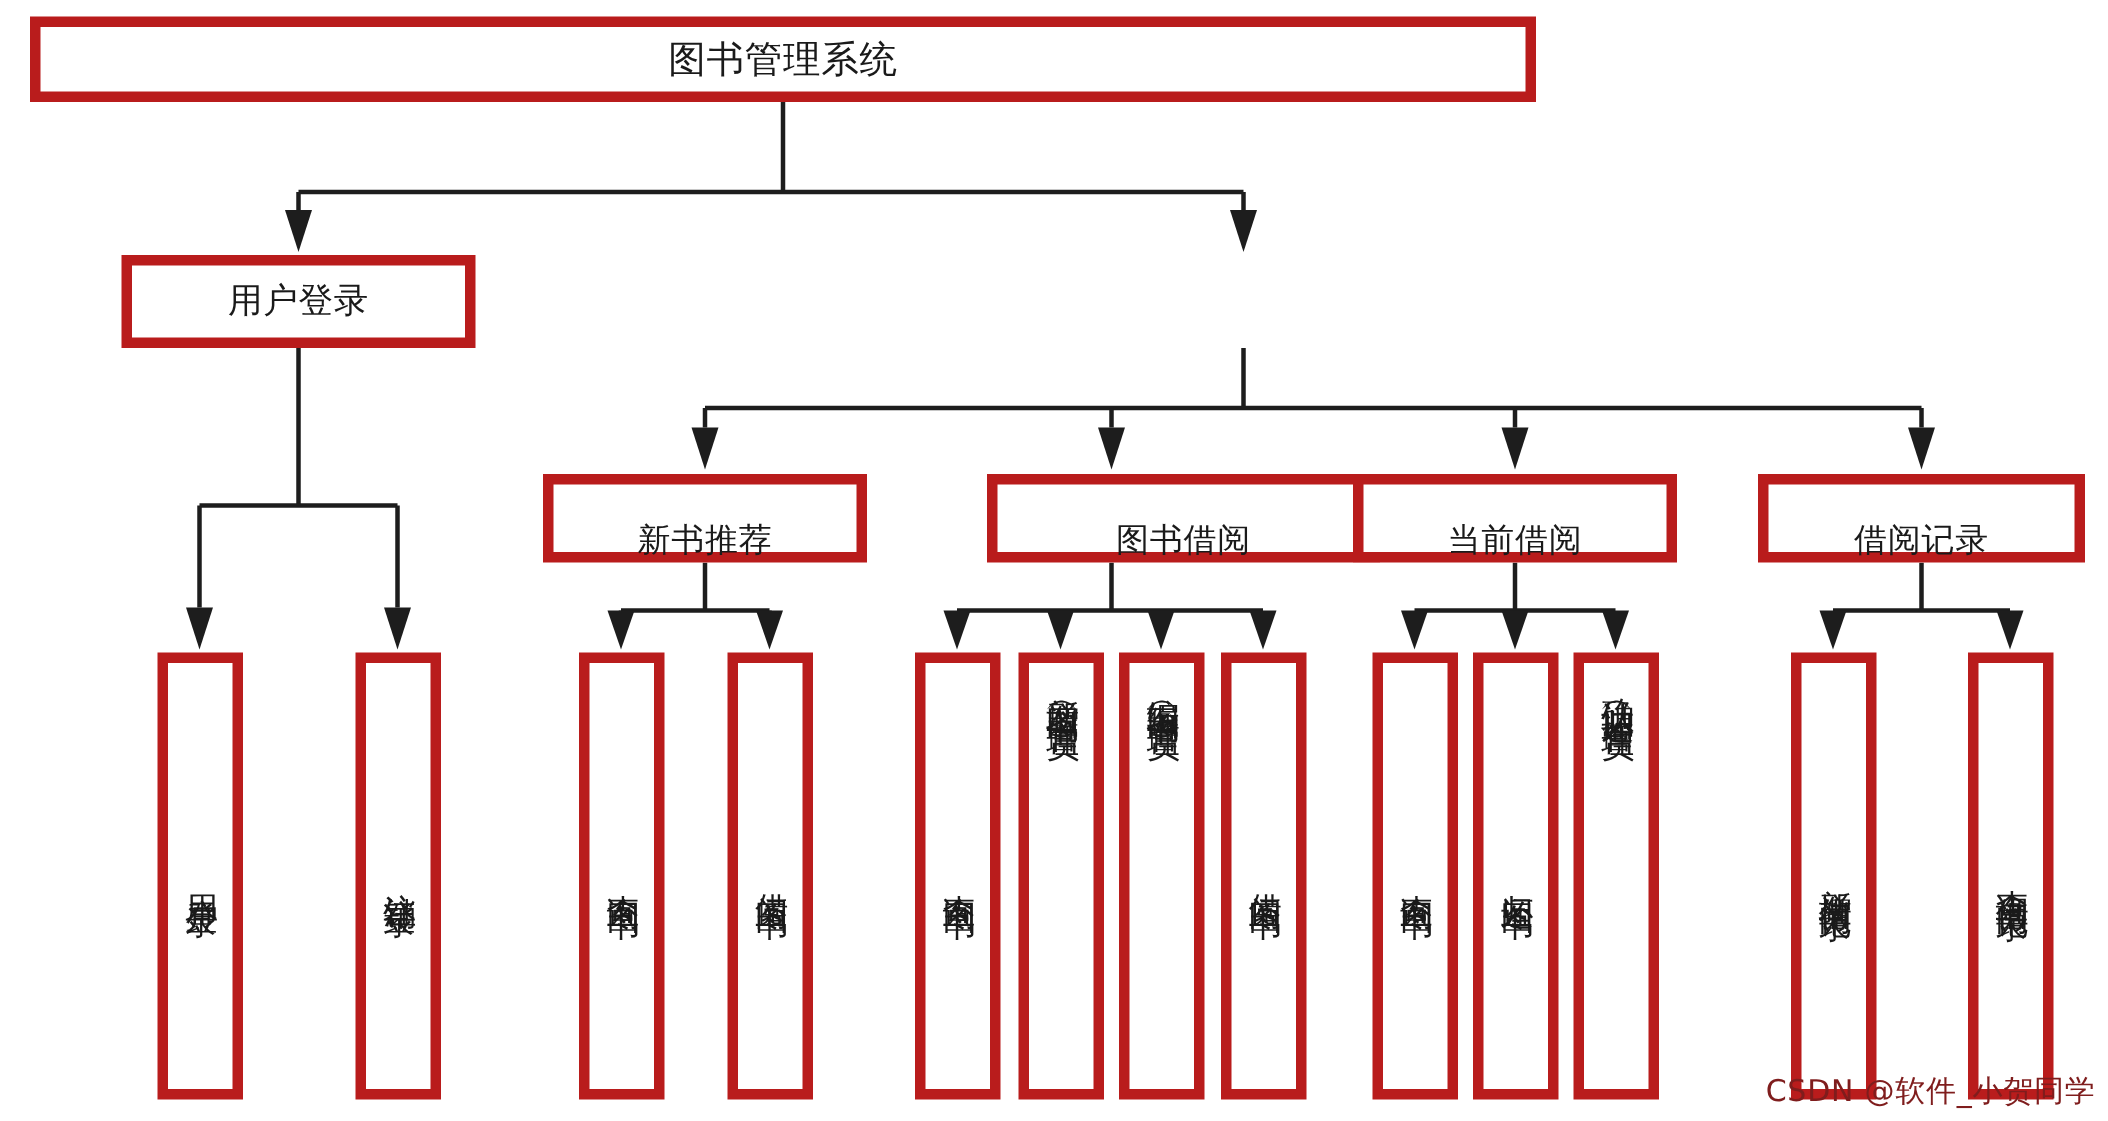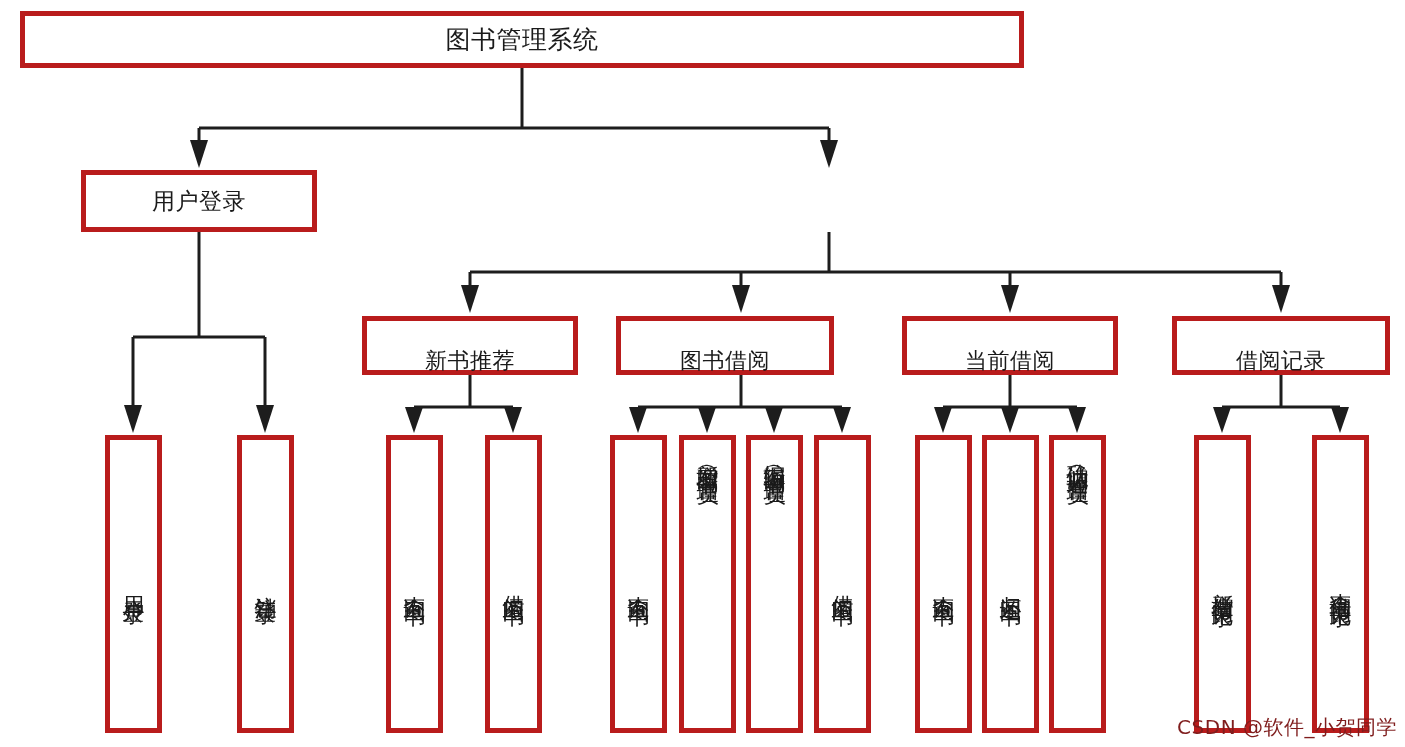--- a/index.html
+++ b/index.html
@@ -33,21 +33,21 @@
     stroke-linecap: butt;
     stroke-linejoin: miter;
   }
   #wires polygon.arrow { fill: #1d1d1d; stroke: none; }
 
   
   .node {
     position: absolute;
     box-sizing: border-box;
     background: #ffffff;
-    border: 5px solid #b91c1c;
+    border: 7px solid #b91c1c;
     display: flex;
     align-items: center;
     justify-content: center;
     color: #1a1a1a;
     z-index: 2;
   }
   .node .label {
     display: block;
     text-align: center;
     line-height: 1.08;
@@ -151,21 +151,21 @@
     <span class="label">图书管理系统</span>
   </div>
 
   <div class="node lvl2" style="left:81px; top:170px; width:236px; height:62px;">
     <span class="label">用户登录</span>
   </div>
 
   <div class="node lvl3" style="left:362px; top:316px; width:216px; height:59px;">
     <span class="label">新书推荐</span>
   </div>
-  <div class="node lvl3" style="left:616px; top:316px; width:218px; height:59px;">
+  <div class="node lvl3" style="left:658px; top:316px; width:262px; height:59px;">
     <span class="label">图书借阅</span>
   </div>
   <div class="node lvl3" style="left:902px; top:316px; width:216px; height:59px;">
     <span class="label">当前借阅</span>
   </div>
   <div class="node lvl3" style="left:1172px; top:316px; width:218px; height:59px;">
     <span class="label">借阅记录</span>
   </div>
 
   <div class="node leaf short" style="left:105px; top:435px; width:57px; height:298px;">

